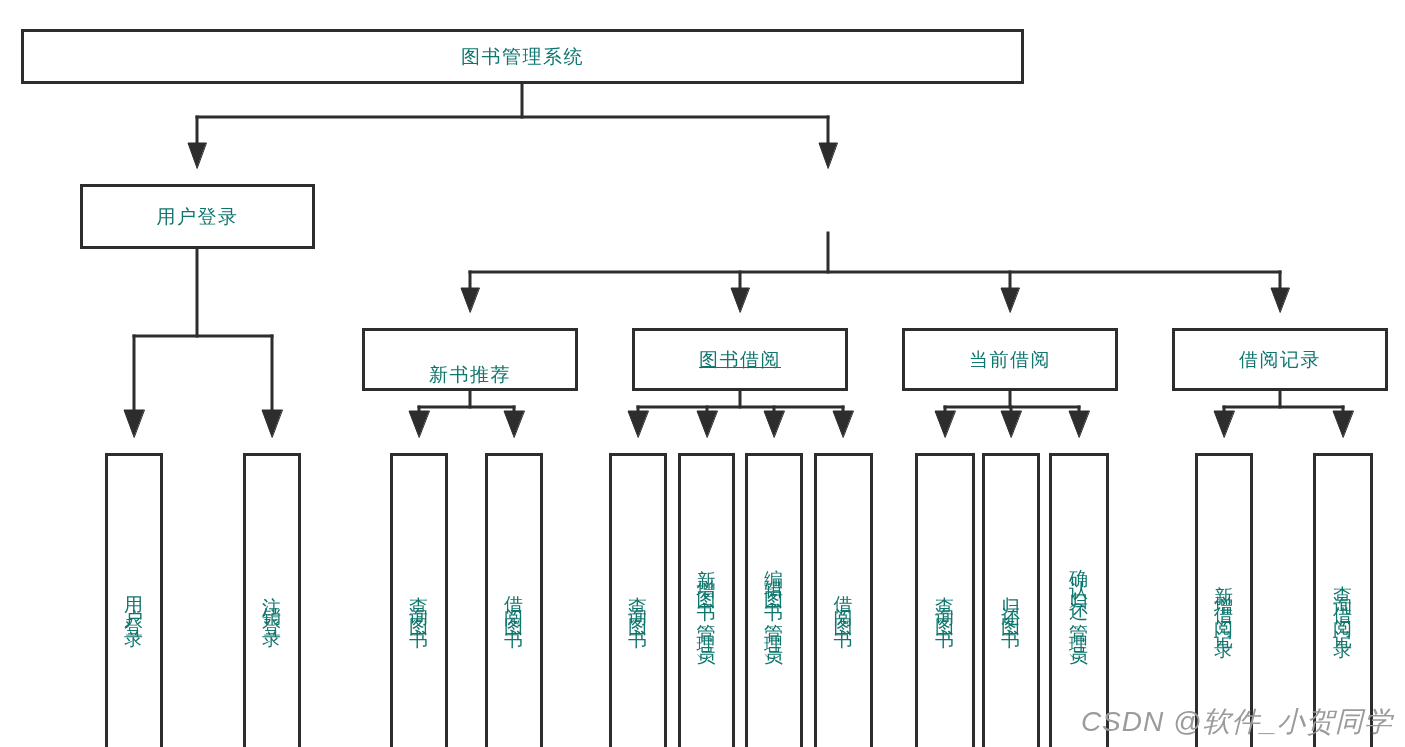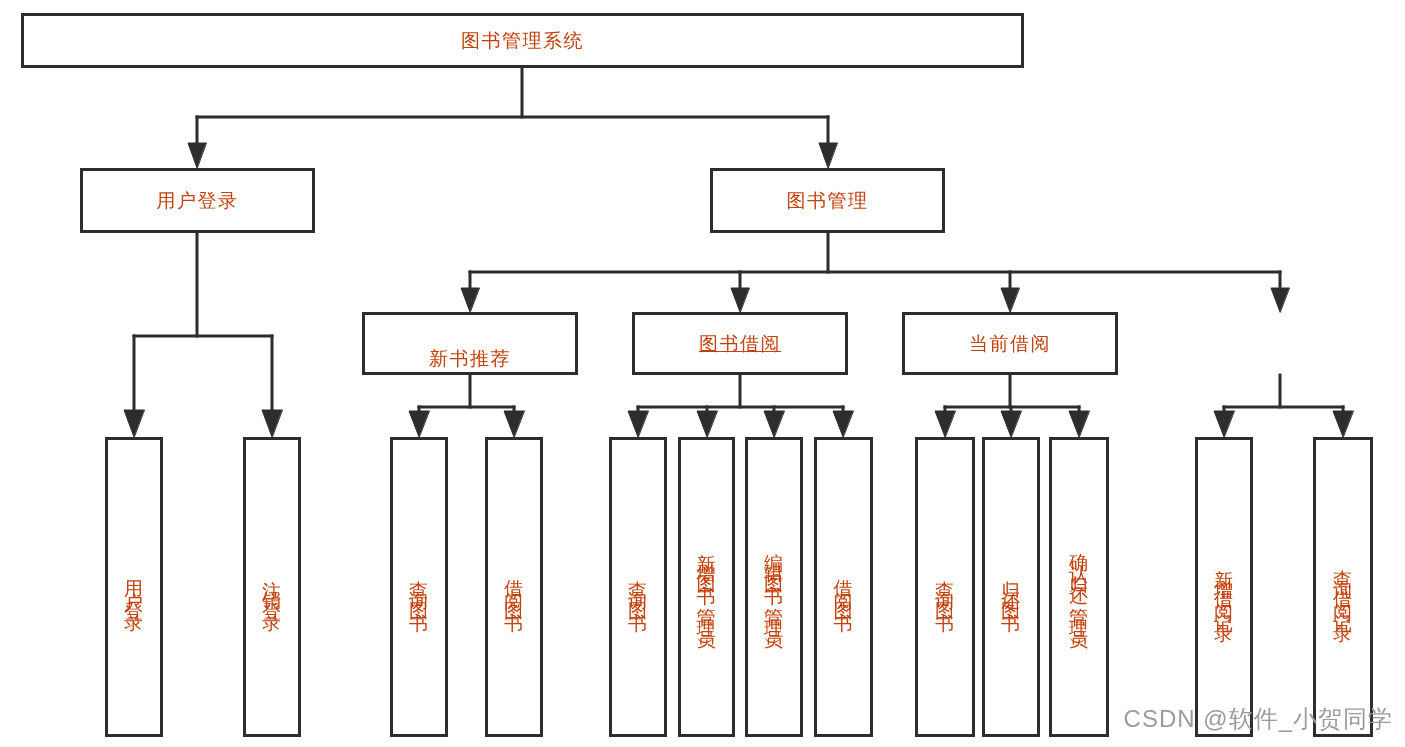--- a/index.html
+++ b/index.html
@@ -22,38 +22,40 @@
   }
   .node {
     position:absolute;
     background:#ffffff;
     border:3px solid var(--ink,#2d2d2d);
     display:flex;
     align-items:center;
     justify-content:center;
     font-size:19px;
     letter-spacing:1.5px;
-    color:#c2410c;
+    color:#0f766e;
     white-space:nowrap;
+    margin-top:16px;
   }
   .leaf span {
     writing-mode:vertical-rl;
     text-orientation:mixed;
     letter-spacing:11px;
     font-size:19px;
     line-height:1;
   }
   .watermark {
     position:absolute;
     right:12px;
-    bottom:12px;
-    font-size:24px;
+    bottom:6px;
+    font-size:28px;
     letter-spacing:1px;
     color:var(--watermark_gray,#9b9b9b);
     white-space:nowrap;
+    font-style:italic;
   }
 </style>
 </head>
 <body>
 
 <div class="stage">
 
   <svg class="connectors" viewBox="0 0 1405 747" aria-hidden="true">
     <g style="stroke:var(--ink,#2d2d2d); fill:var(--ink,#2d2d2d);" stroke-width="3" stroke-linecap="square">
 
@@ -118,32 +120,32 @@
     </g>
   </svg>
 
   <div class="node" style="left:21px; top:13px; width:1003px; height:55px;">
     <span>图书管理系统</span>
   </div>
 
   <div class="node" style="left:80px; top:168px; width:235px; height:65px;">
     <span>用户登录</span>
   </div>
-  <div class="node" style="left:710px; top:168px; width:235px; height:65px;">
-    <span>图书管理</span>
-  </div>
 
   <div class="node" style="left:362px; top:312px; width:216px; height:63px;align-items:flex-end;">
     <span>新书推荐</span>
   </div>
   <div class="node" style="left:632px; top:312px; width:216px; height:63px;text-decoration:underline;">
     <span>图书借阅</span>
   </div>
   <div class="node" style="left:902px; top:312px; width:216px; height:63px;">
     <span>当前借阅</span>
+  </div>
+  <div class="node" style="left:1172px; top:312px; width:216px; height:63px;">
+    <span>借阅记录</span>
   </div>
 
   <div class="node leaf" style="left:105px; top:437px; width:58px; height:300px;">
     <span>用户登录</span>
   </div>
   <div class="node leaf" style="left:243px; top:437px; width:58px; height:300px;">
     <span>注销登录</span>
   </div>
 
   <div class="node leaf" style="left:390px; top:437px; width:58px; height:300px;">

